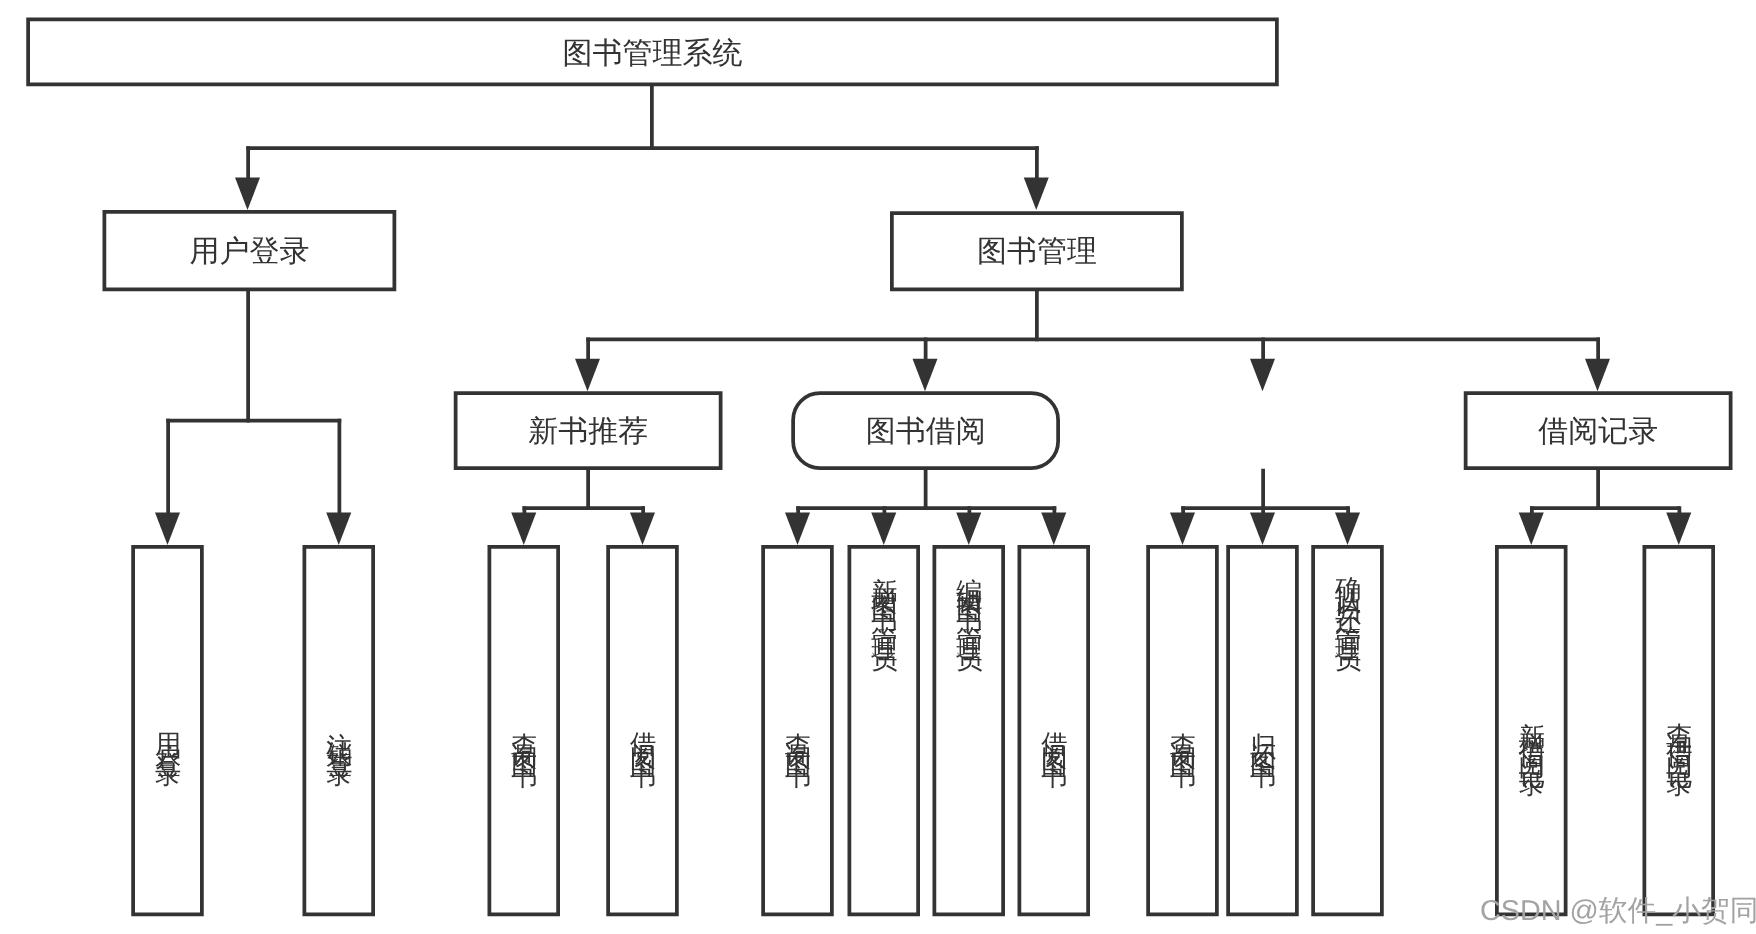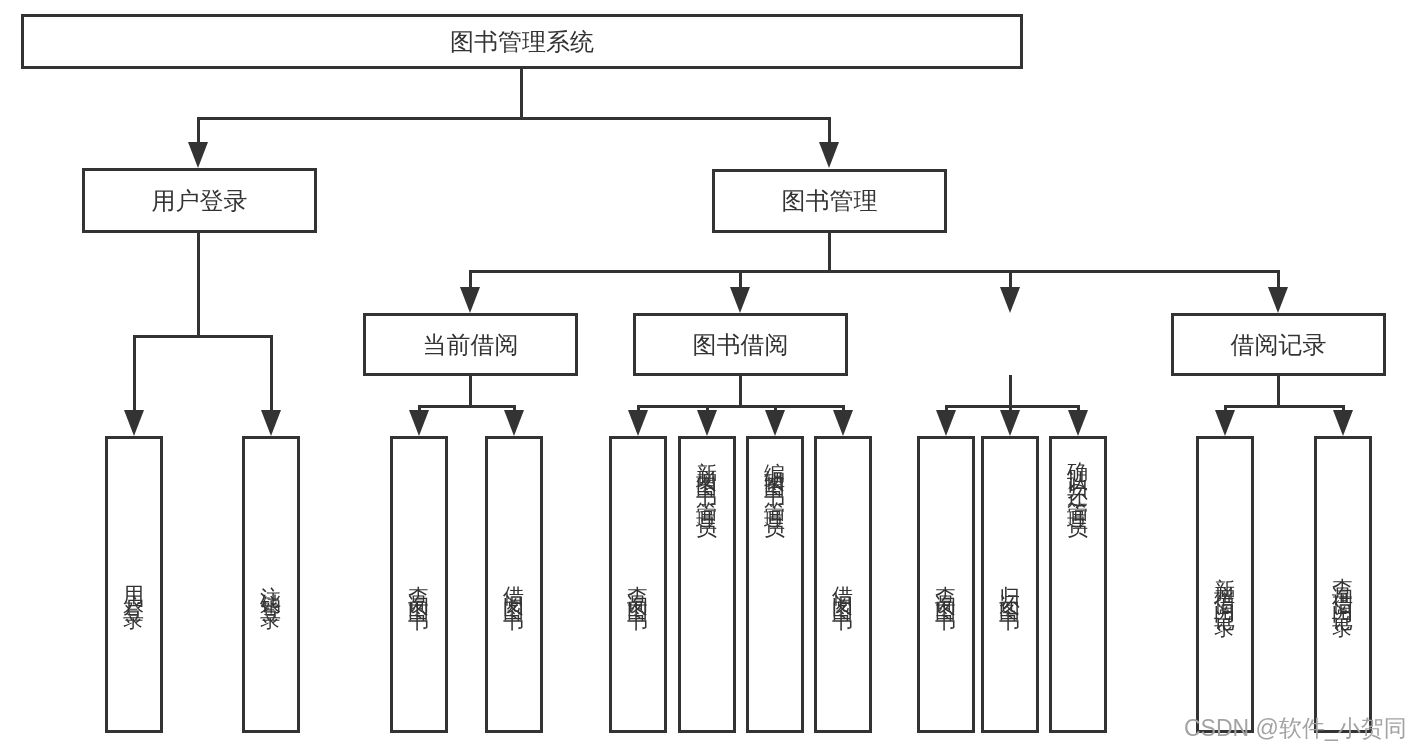--- a/index.html
+++ b/index.html
@@ -83,23 +83,23 @@
   <div class="line" style="left:469px; top:270px; width:3px; height:20px;"></div>
   <div class="arrow" style="left:460px; top:287px;"></div>
   <div class="line" style="left:739px; top:270px; width:3px; height:20px;"></div>
   <div class="arrow" style="left:730px; top:287px;"></div>
   <div class="line" style="left:1009px; top:270px; width:3px; height:20px;"></div>
   <div class="arrow" style="left:1000px; top:287px;"></div>
   <div class="line" style="left:1277px; top:270px; width:3px; height:20px;"></div>
   <div class="arrow" style="left:1268px; top:287px;"></div>
 
   <div class="box" style="left:363px; top:313px; width:215px; height:63px;">
-    <span class="hlabel">当前借阅</span>
+    <span class="hlabel">新书推荐</span>
   </div>
-  <div class="box" style="left:633px; top:313px; width:215px; height:63px;">
+  <div class="box" style="left:633px; top:313px; width:215px; height:63px;border-radius:23px;">
     <span class="hlabel">图书借阅</span>
   </div>
   <div class="box" style="left:1171px; top:313px; width:215px; height:63px;">
     <span class="hlabel">借阅记录</span>
   </div>
 
   <div class="line" style="left:469px; top:375px; width:3px; height:33px;"></div>
   <div class="line" style="left:739px; top:375px; width:3px; height:33px;"></div>
   <div class="line" style="left:1009px; top:375px; width:3px; height:33px;"></div>
   <div class="line" style="left:1277px; top:375px; width:3px; height:33px;"></div>

